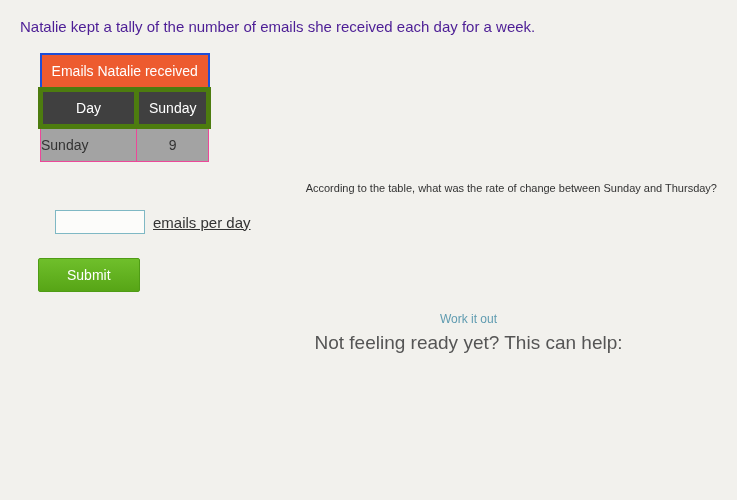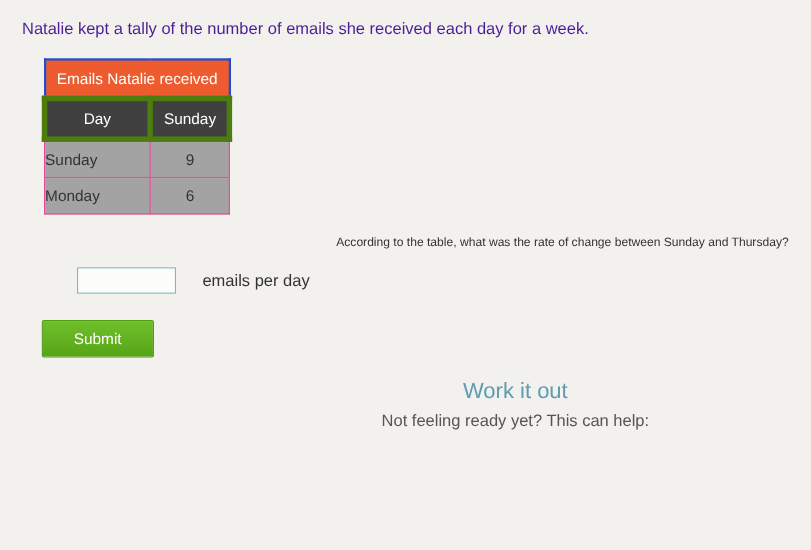--- a/index.html
+++ b/index.html
@@ -53,25 +53,26 @@
   tbody td.val {
     text-align: center;
     min-width: 55px;
   }
   .question {
     font-size: 11px;
     margin-bottom: 16px;
     text-align: right;
   }
   .answer-row {
-    margin-left: 50px;
+    margin-left: 35px;
     margin-bottom: 24px;
     display: flex;
     align-items: center;
-    gap: 24px;
+    gap: 8px;
+    text-decoration: underline;
   }
   .answer-input {
     width: 90px;
     height: 24px;
     border: 1px solid #7fb8c4;
     background: #fcfcfa;
     font-size: 14px;
     padding: 2px 4px;
     box-sizing: border-box;
   }
@@ -89,27 +90,27 @@
     cursor: pointer;
     margin-left: 18px;
   }
   .help-area {
     text-align: center;
     margin-top: 20px;
     margin-left: 200px;
   }
   .work-link {
     color: #5f9bb0;
-    font-size: 20px;
+    font-size: 12px;
     cursor: pointer;
     margin-bottom: 6px;
   }
   .help-text {
     color: #555;
-    font-size: 15px;
+    font-size: 19px;
   }
 </style>
 </head>
 <body>
 
 
 
 <div class="prompt">Natalie kept a tally of the number of emails she received each day for a week.</div>
 
 <div class="table-wrap">
@@ -121,24 +122,20 @@
       <tr class="header-row">
         <th>Day</th>
         <th>Sunday</th>
       </tr>
     </thead>
     <tbody>
       <tr>
         <td class="day">Sunday</td>
         <td class="val">9</td>
       </tr>
-      <tr>
-        <td class="day">Monday</td>
-        <td class="val">6</td>
-      </tr>
     </tbody>
   </table>
 </div>
 
 <div class="question">According to the table, what was the rate of change between Sunday and Thursday?</div>
 
 <div class="answer-row">
   <input class="answer-input" type="text" value="" style="">
   <span class="unit">emails per day</span>
 </div>

